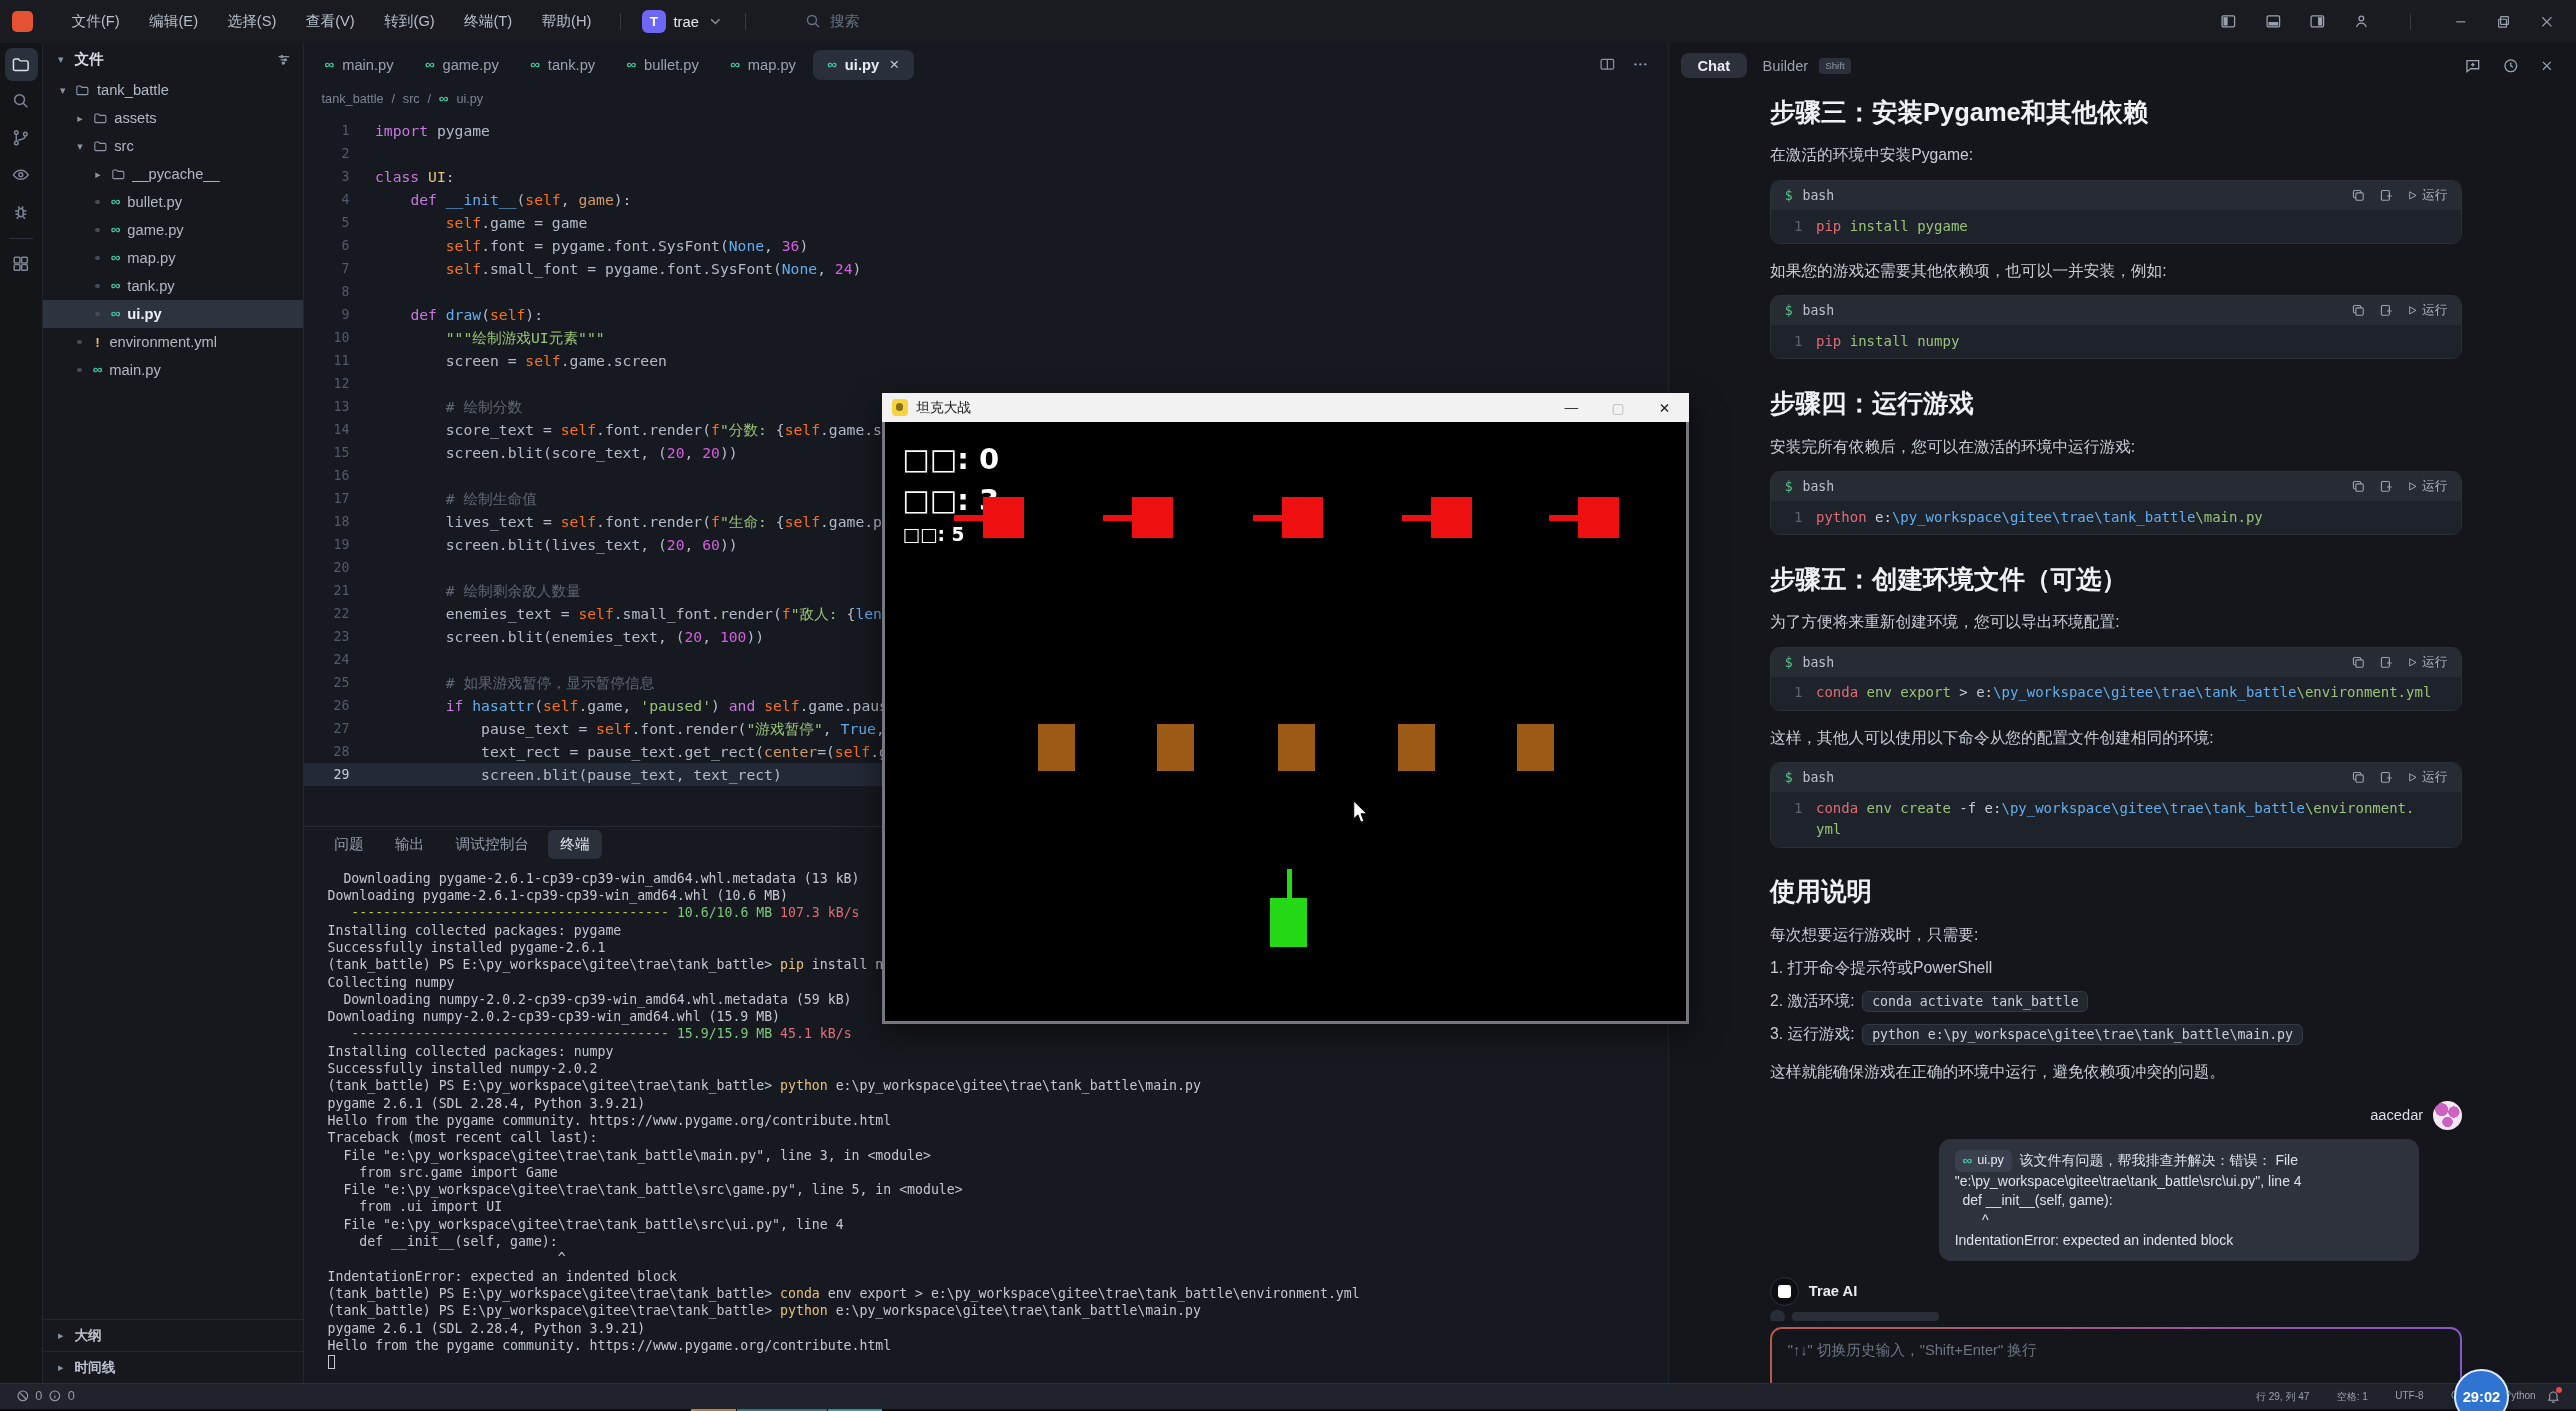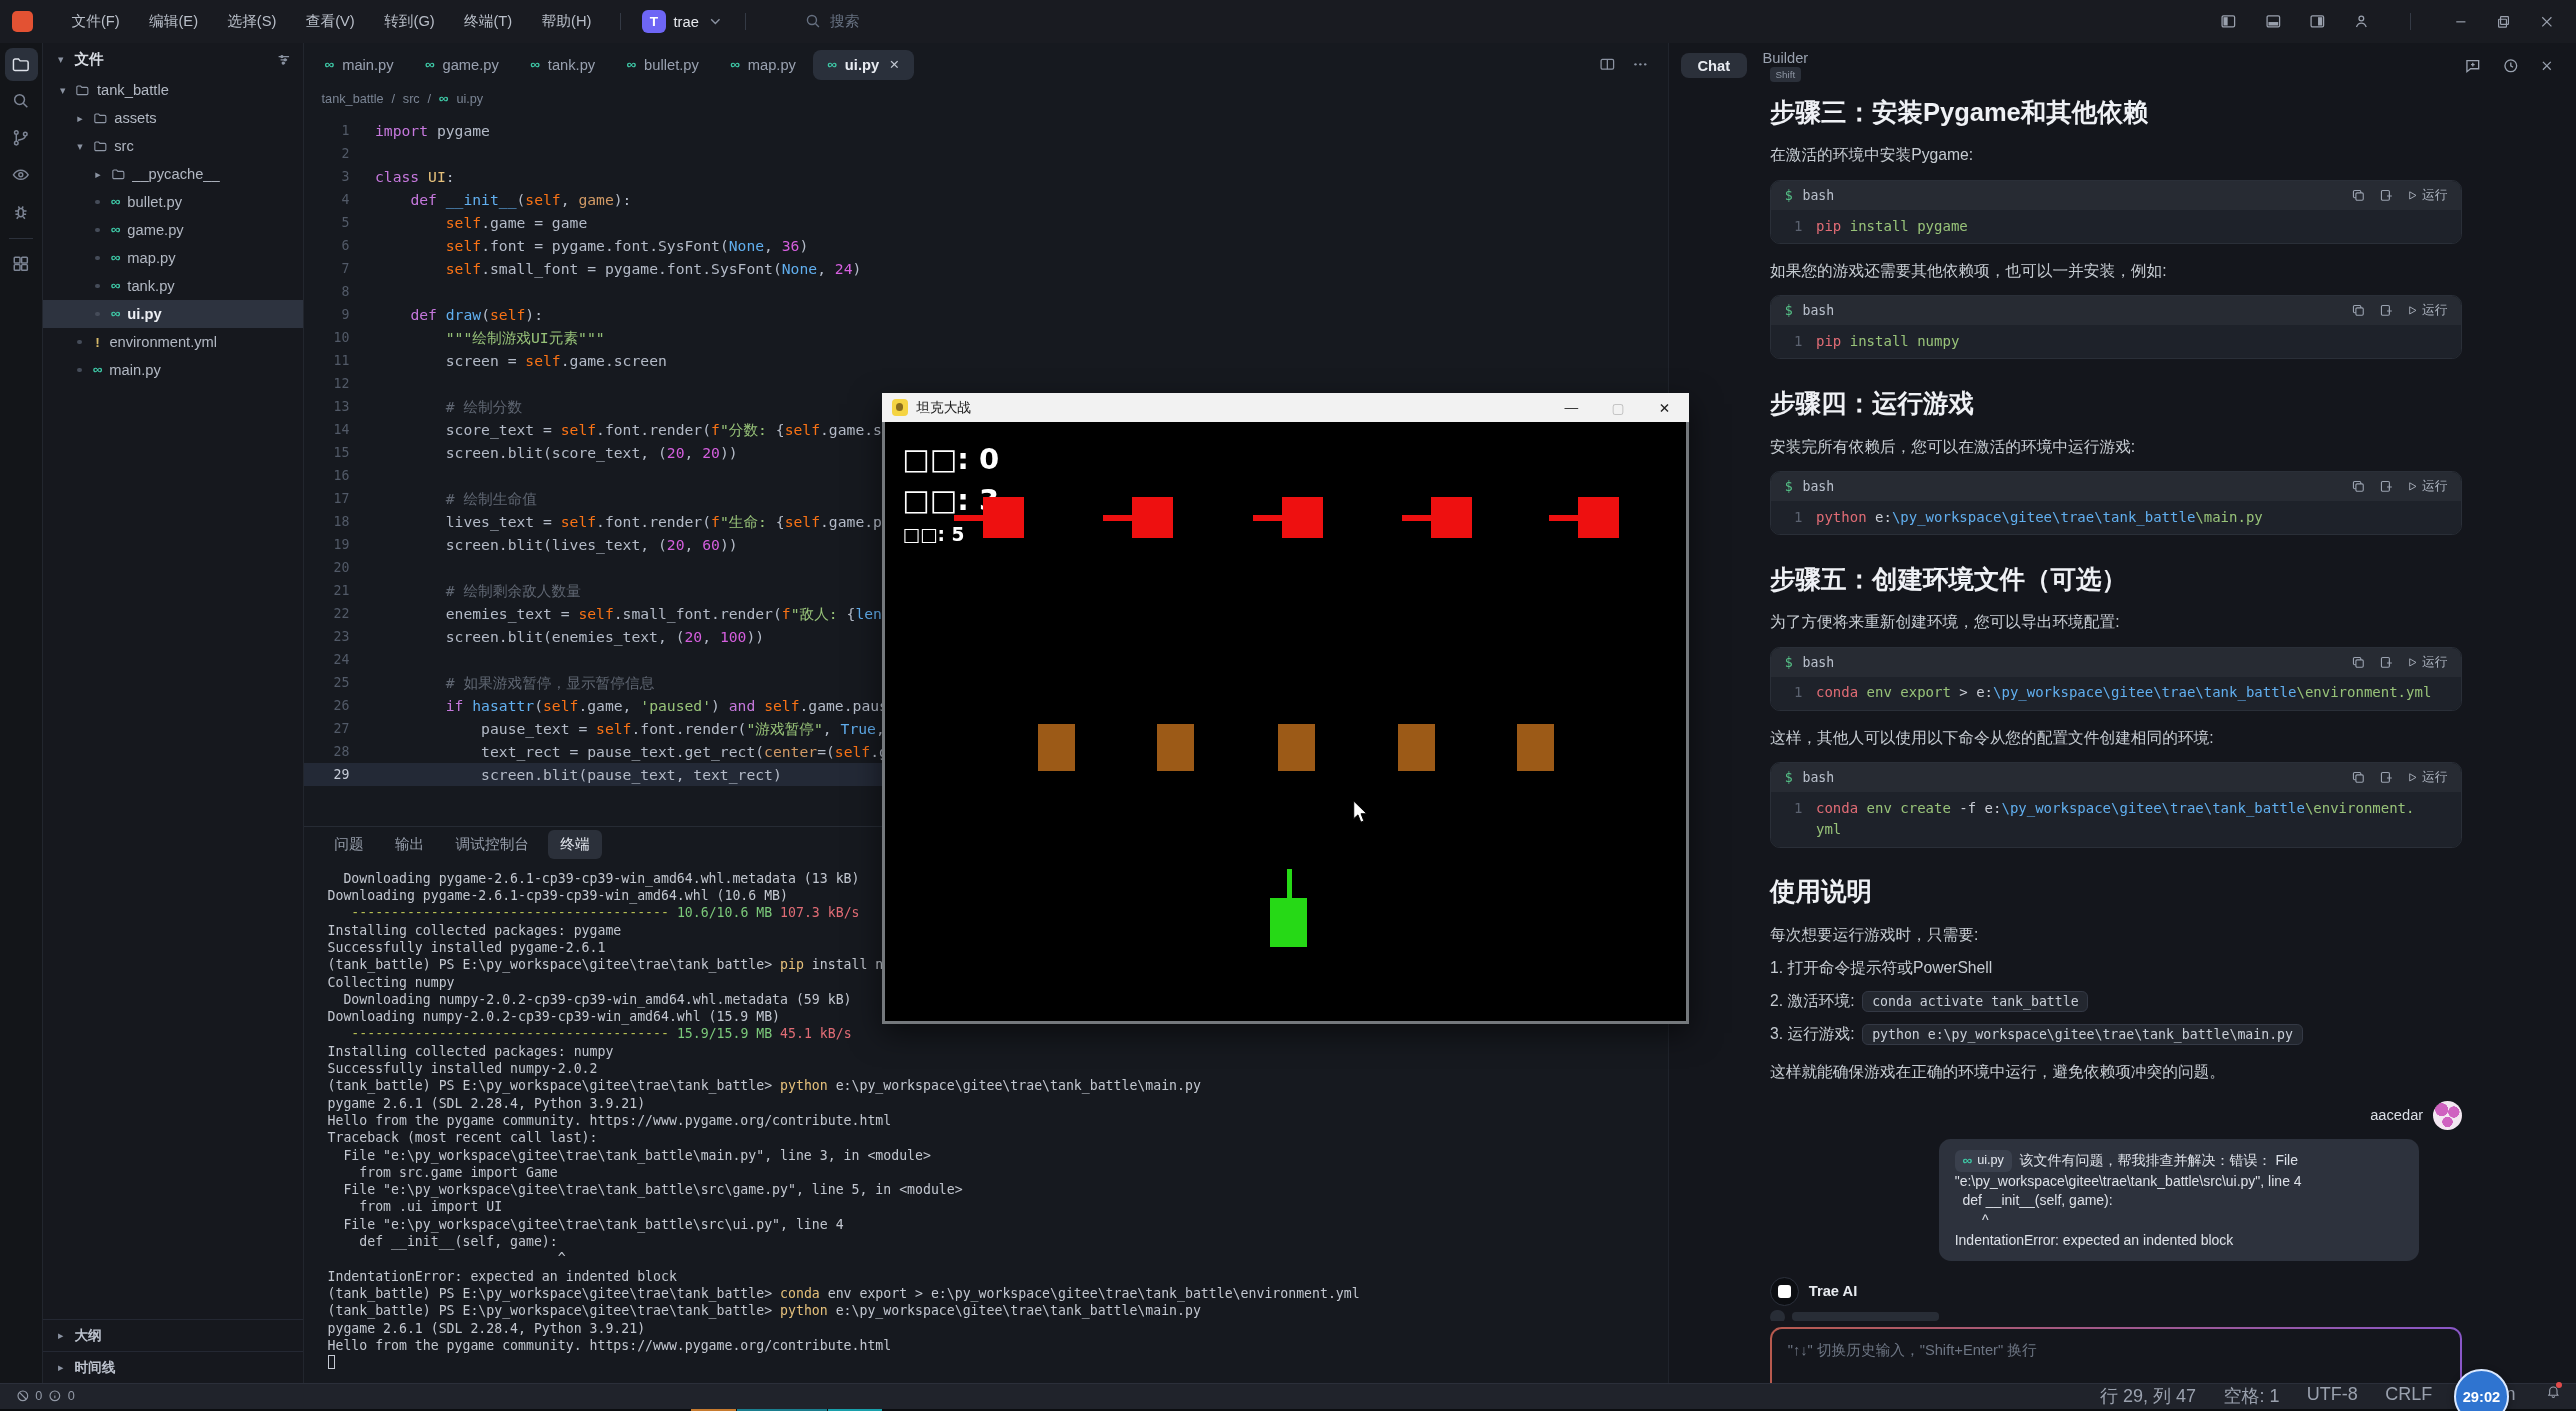--- a/index.html
+++ b/index.html
@@ -95,21 +95,21 @@
   #gw-max { color:#b9b9b9; }
   #gw-content { position:absolute; left:2.9px; right:2.9px; top:29px; bottom:2.9px; background:#000; overflow:hidden; }
   .hud { position:absolute; left:17.6px; color:#fff; font-weight:bold; font-family:"DejaVu Sans",sans-serif; }
   .sprite { position:absolute; }
 
   
   #chat { position:absolute; left:1668px; top:43px; width:908px; height:1340px; background:#14161c;
     border-left:1px solid #20242c; }
   #chat-tabs { height:45px; display:flex; align-items:center; padding:0 11.8px; gap:15.7px; }
   #chat-tab-chat { padding:4.9px 16.7px; background:#2b303a; border-radius:7.8px; color:#e9ecf2; font-weight:bold; }
-  #chat-tab-builder { display:flex; align-items:center; gap:1px; color:#9aa2b0;flex-direction:column; }
+  #chat-tab-builder { display:flex; gap:11px; color:#9aa2b0; }
   #beta-badge { font-size:9.8px; padding:2px 5.9px; border-radius:3.9px; background:#2b303a; color:#8e96a4; }
   #chat-tabs-right { margin-left:auto; display:flex; align-items:center; gap:19.6px; color:#9aa2b0; padding-right:9.8px; }
   #chat-scroll { position:absolute; left:0; right:0; top:45px; bottom:0; overflow:hidden; }
   #chat-col { margin:7.8px 116px 0 101px; width:692px; }
   .ch-h2 { font-size:25.5px; font-weight:bold; color:#eff1f5; line-height:33px; margin-top:27.4px; }
   .ch-h2:first-child { margin-top:5.9px; }
   .ch-p { margin-top:15.7px; font-size:15.7px; color:#c6ccd2; line-height:21.6px; }
   .ch-code { margin-top:13.7px; border-radius:9.8px; overflow:hidden; border:1px solid #2a2f38; }
   .cch { height:29px; background:#272b33; display:flex; align-items:center; padding:0 13.7px; font-size:13.2px; }
   .cch .dollar { color:#56c288; font-family:"DejaVu Sans Mono",monospace; }
@@ -145,21 +145,21 @@
   #clipped-row b { width:147px; height:9.8px; border-radius:3.9px; background:#3a404c; margin-top:2px; }
   #input-wrap { margin-top:5.9px; padding:2px; border-radius:11.8px;
     background:linear-gradient(90deg,#b85a4e,#8a57c8); }
   #input-box { position:relative; border-radius:9.8px; background:#14161c; height:84px; }
   #input-placeholder { padding:11.8px 15.7px; color:#6d7583; font-size:14.7px; }
 
   
   #statusbar { position:absolute; left:0; top:1383px; width:2576px; height:25.5px; background:#20232b;
     border-top:1px solid #2b2f3a; display:flex; align-items:center; padding:0 15.7px; color:#9299a6; font-size:12.7px; }
   #sb-left { display:flex; align-items:center; gap:5.9px; }
-  #sb-right { margin-left:auto; display:flex; align-items:flex-start; gap:30px; font-size:18px; color:#9aa1ae; }
+  #sb-right { margin-left:auto; display:flex; align-items:flex-end; gap:10px; font-size:10px; color:#9aa1ae; }
   #bell { position:relative; }
   #bell i { position:absolute; right:-2px; top:-2px; width:5.9px; height:5.9px; border-radius:50%; background:#e14b4b; }
   #taskbar-strip { position:absolute; left:0; top:1409px; width:2576px; height:2.9px; background:#0b0d10; }
   #taskbar-strip span { position:absolute; top:0; height:2.9px; display:block; }
   #timer-bubble { position:absolute; left:2454px; top:1369px; width:55px; height:55px; border-radius:50%;
     background:#2f74d0; border:2.9px solid #d9e8ff; z-index:60; display:flex; align-items:center; justify-content:center;
     color:#fff; font-size:14.7px; font-weight:bold; box-shadow:0 2px 7.8px rgba(0,0,0,.4); }
 
   
   #game-cursor { position:absolute; z-index:55; }

